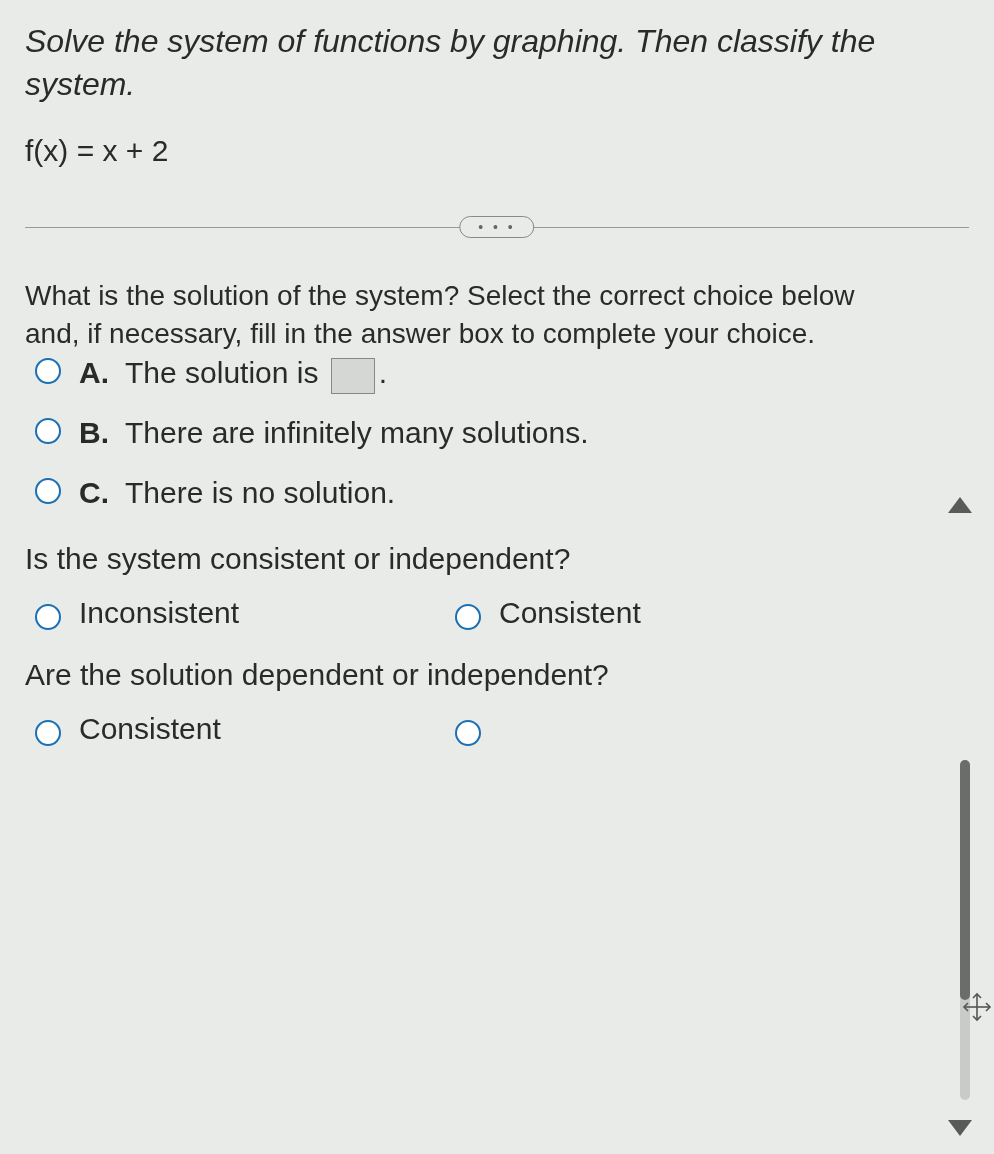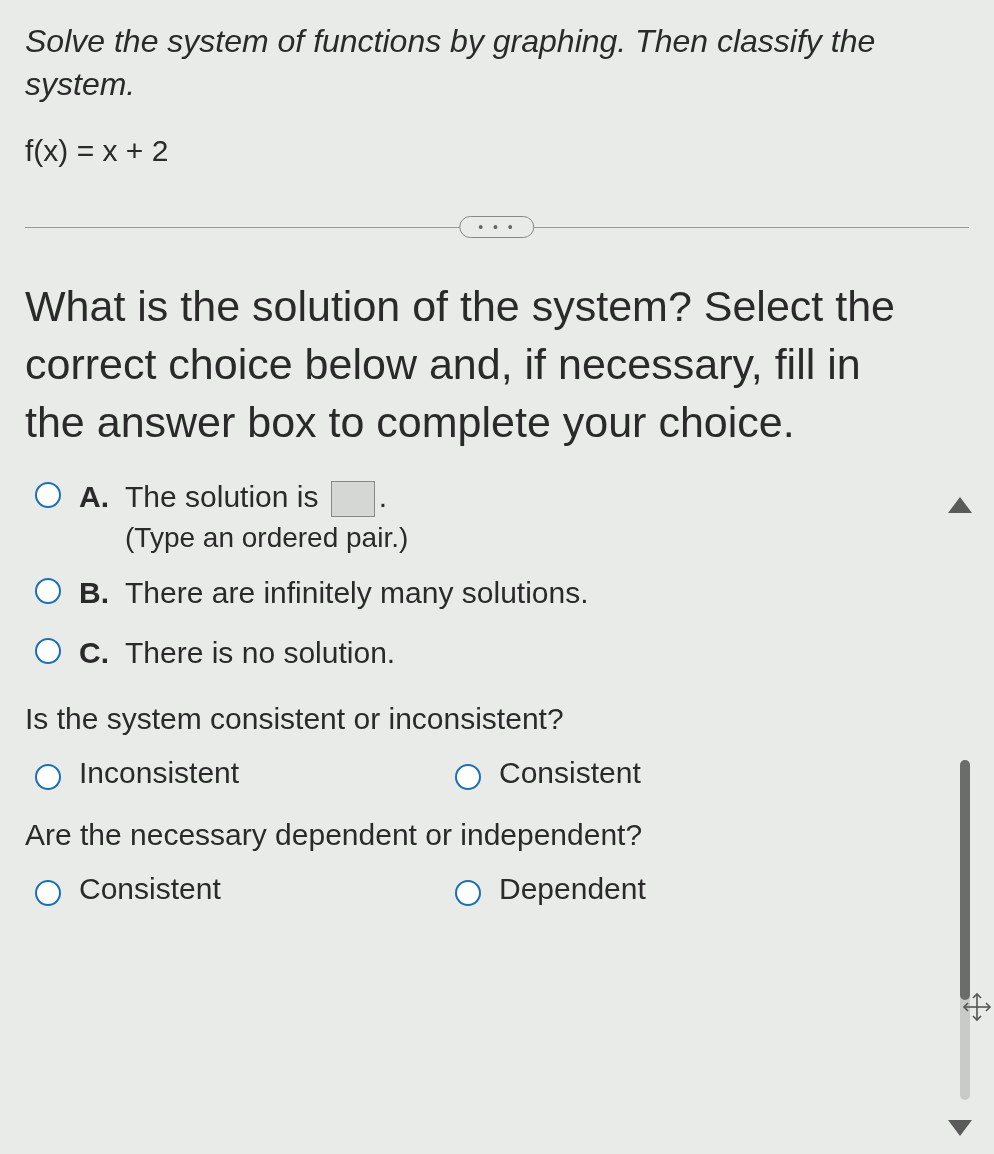--- a/index.html
+++ b/index.html
@@ -47,23 +47,22 @@
       transform: translate(-50%, -50%);
       background: #e8ebe8;
       border: 1px solid #888;
       border-radius: 12px;
       padding: 2px 18px;
       font-size: 14px;
       color: #666;
       letter-spacing: 3px;
     }
     .question {
-      font-size: 43px;
+      font-size: 28px;
       line-height: 1.35;
-      margin-bottom: 25px;
       padding-right: 60px;
     }
     .mc-row {
       display: flex;
       align-items: flex-start;
       margin-bottom: 18px;
       padding-left: 10px;
     }
     .radio {
       width: 26px;
@@ -200,63 +199,61 @@
 <div class="mc-row">
   <div class="radio"></div>
   <div class="mc-body">
     <div class="mc-line">
       <span class="mc-letter">A.</span>
       <span class="mc-text">
         <span>The solution is</span>
         <span class="answer-box"></span><span>.</span>
       </span>
     </div>
-    <div class="mc-sub" style="margin-left:46px;">(Type an ordered pair.)</div>
   </div>
 </div>
 
 <div class="mc-row">
   <div class="radio"></div>
   <div class="mc-line">
     <span class="mc-letter">B.</span>
     <span class="mc-text">There are infinitely many solutions.</span>
   </div>
 </div>
 
 <div class="mc-row">
   <div class="radio"></div>
   <div class="mc-line">
     <span class="mc-letter">C.</span>
     <span class="mc-text">There is no solution.</span>
   </div>
 </div>
 
-<div class="subq">Is the system consistent or inconsistent?</div>
+<div class="subq">Is the system consistent or independent?</div>
 
 <div class="hrow">
   <div class="hopt">
     <div class="radio"></div>
     <span class="hopt-text">Inconsistent</span>
   </div>
   <div class="hopt">
     <div class="radio"></div>
     <span class="hopt-text">Consistent</span>
   </div>
 </div>
 
-<div class="subq">Are the necessary dependent or independent?</div>
+<div class="subq">Are the solution dependent or independent?</div>
 
 <div class="hrow">
   <div class="hopt">
     <div class="radio"></div>
     <span class="hopt-text">Consistent</span>
   </div>
   <div class="hopt">
     <div class="radio"></div>
-    <span class="hopt-text">Dependent</span>
   </div>
 </div>
 
 <div class="scroll-up">
   <div class="triangle-up"></div>
 </div>
 
 <div class="scrollbar-track">
   <div class="scrollbar-thumb"></div>
 </div>

